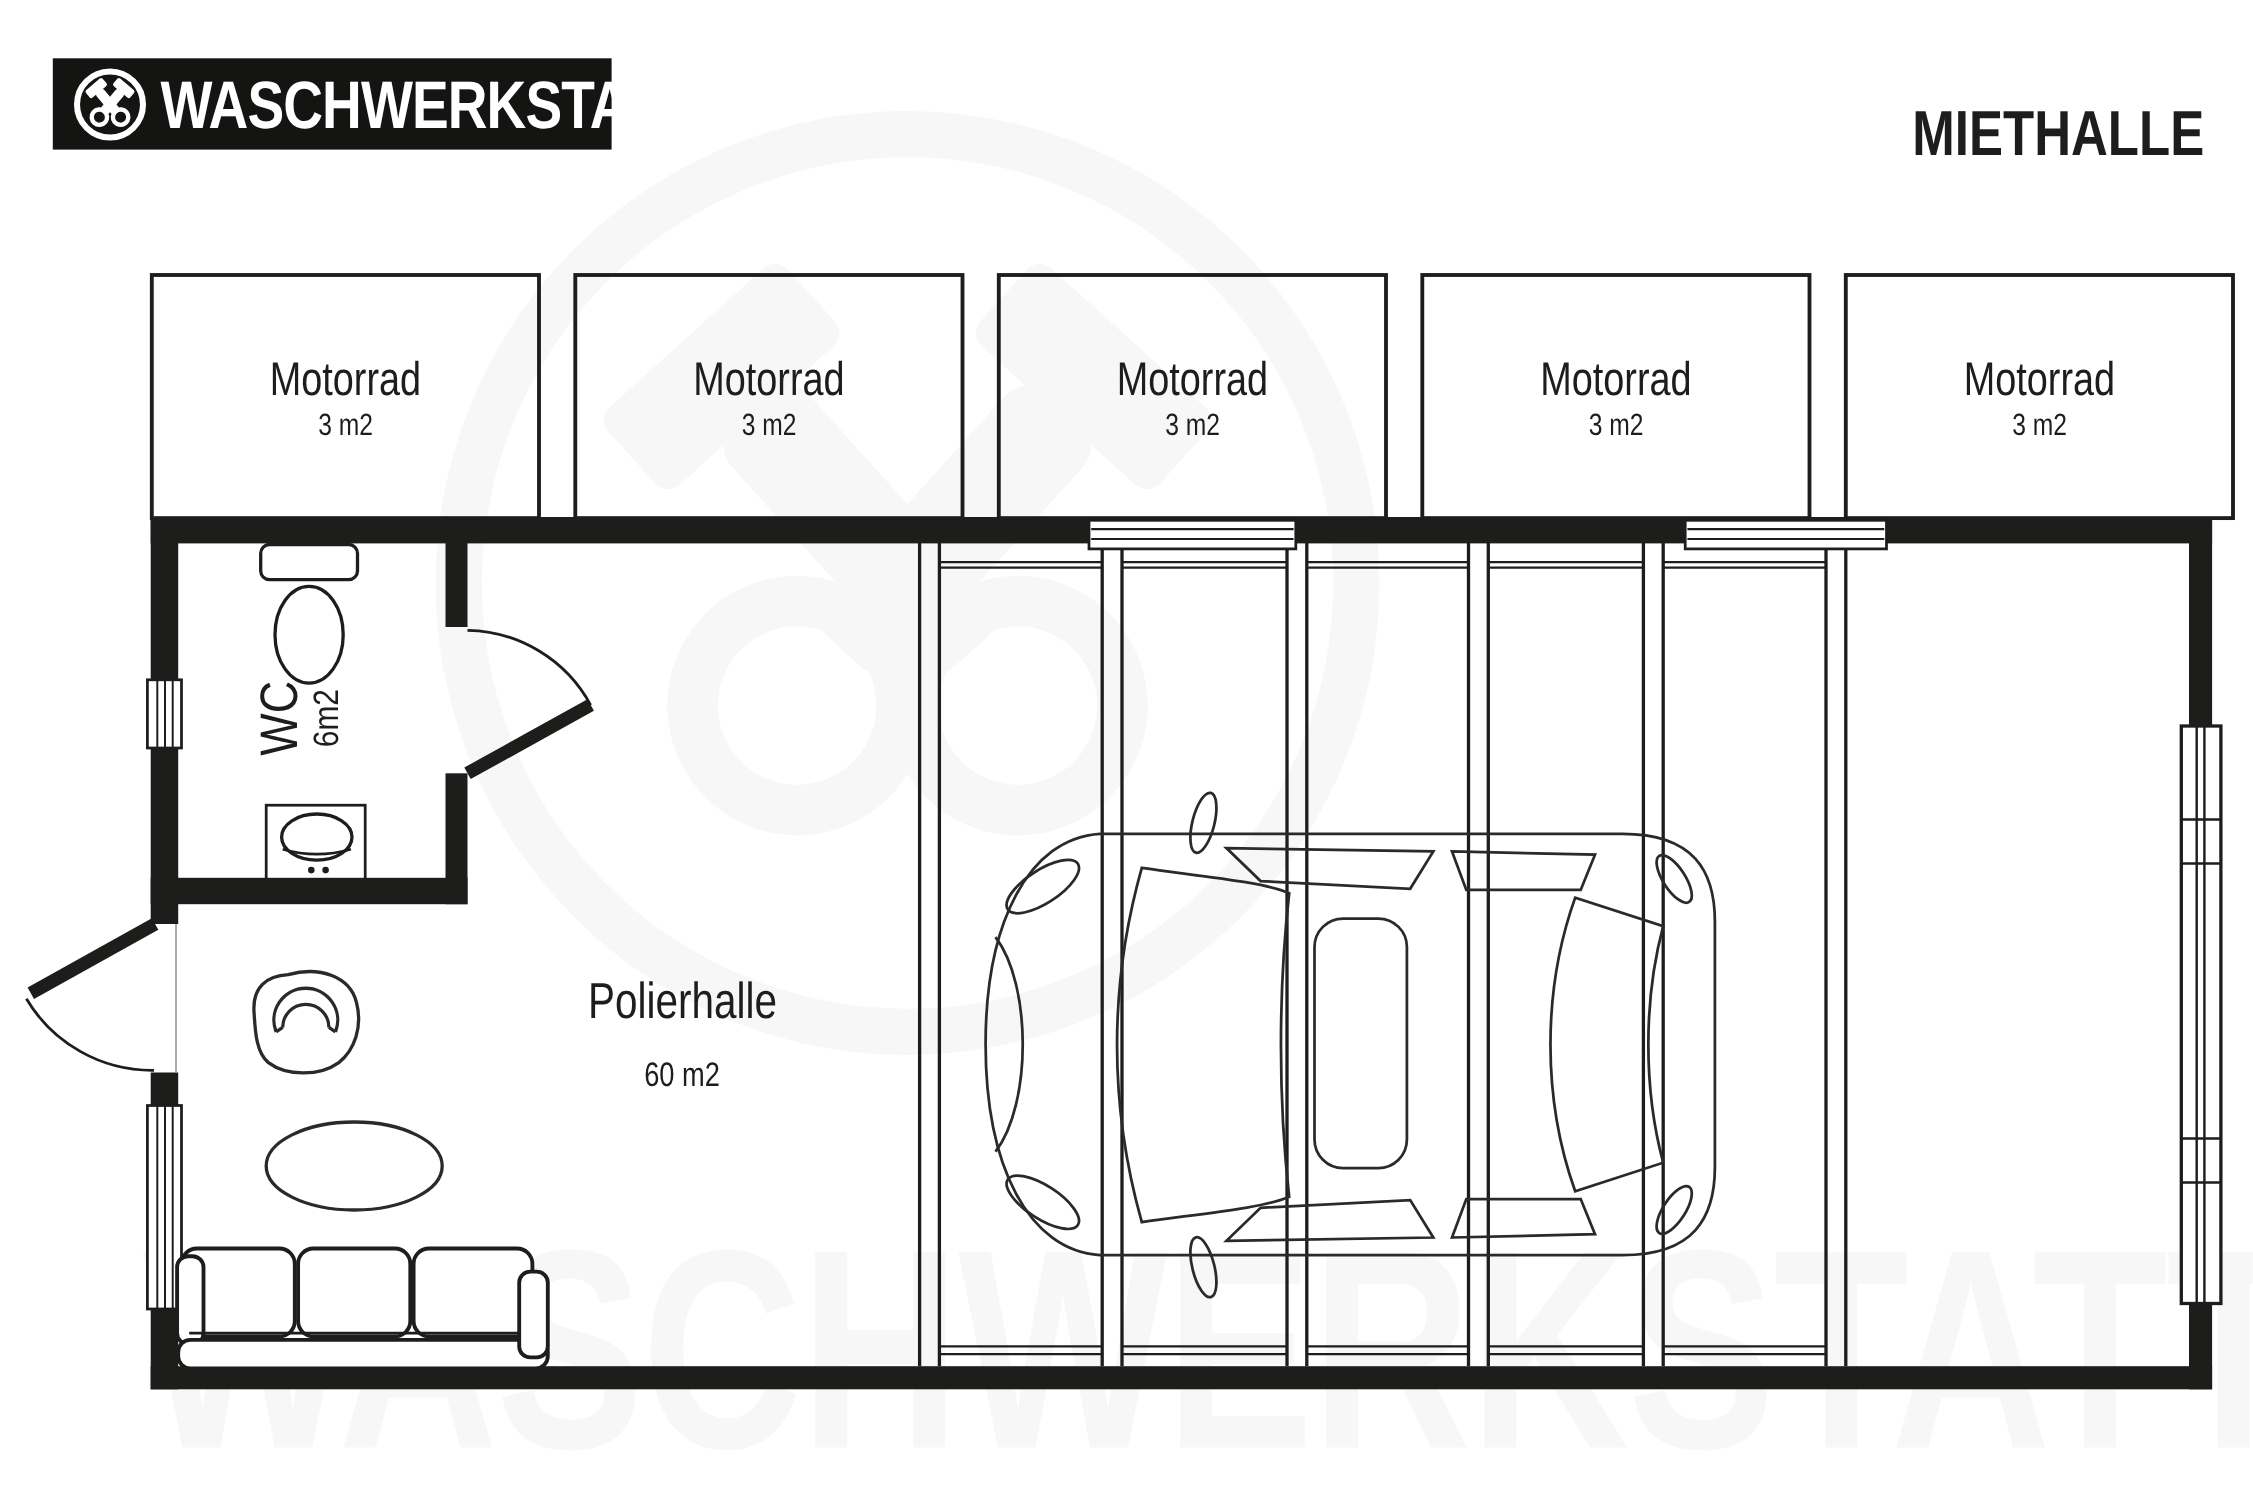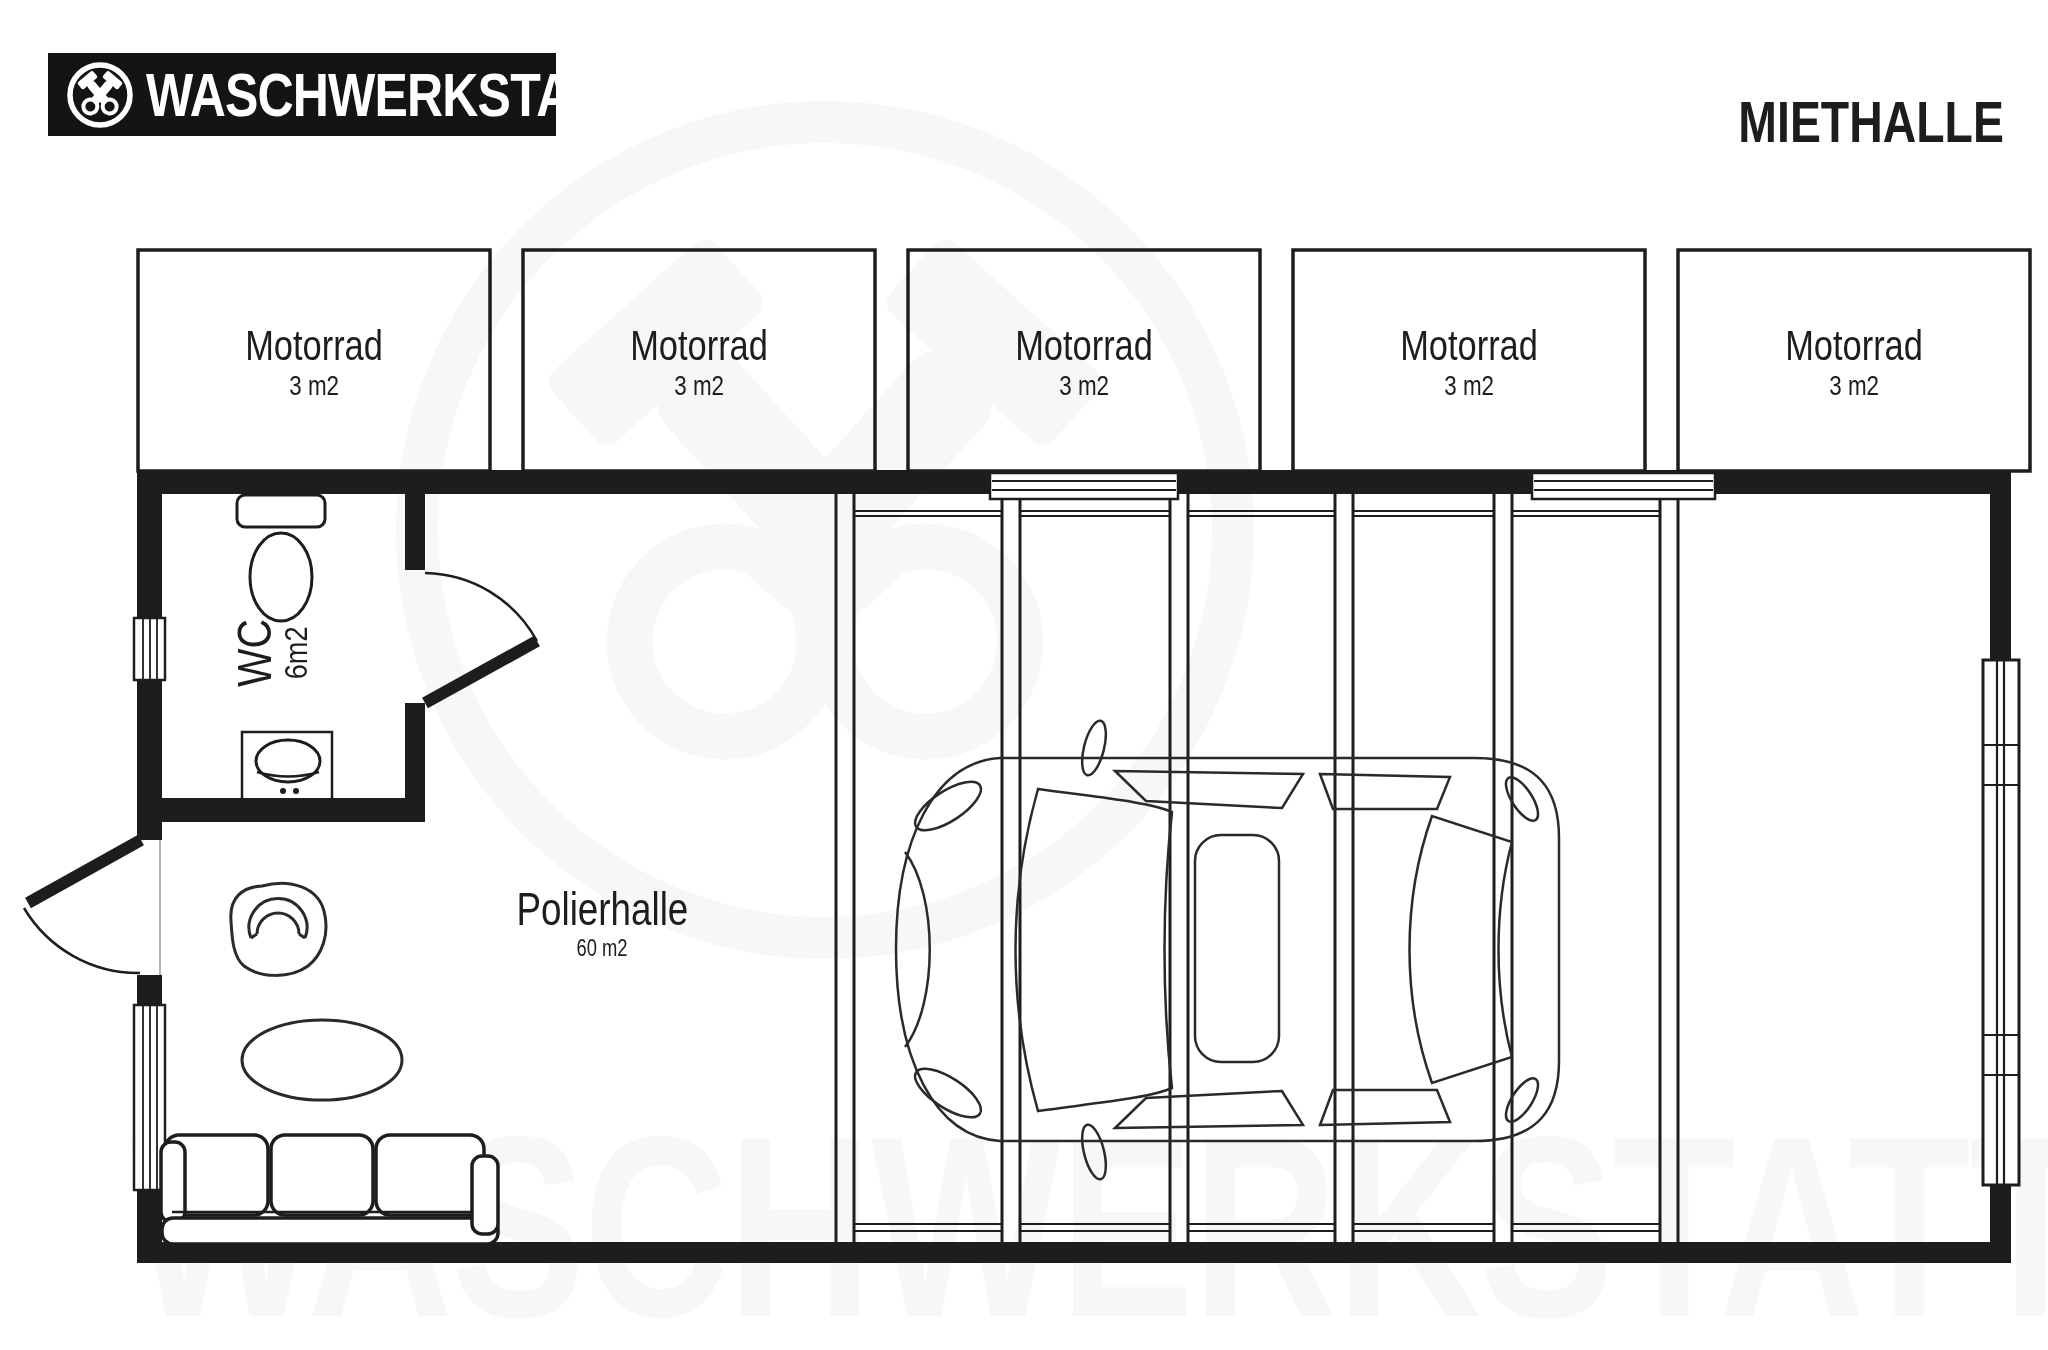--- a/index.html
+++ b/index.html
@@ -17,23 +17,23 @@
   #plan{left:0;top:0;z-index:2;}
 
   
   .unit-label{z-index:3;width:340px;margin-left:-170px;text-align:center;top:322px;line-height:1.1;}
   .unit-name{font-size:43px;font-weight:400;}
   .unit-area{font-size:28px;font-weight:400;margin-top:2px;}
   #wc-label{z-index:3;left:272px;top:663px;width:200px;margin-left:-100px;margin-top:-52px;
             text-align:center;transform:rotate(-90deg);line-height:1.05;}
   #wc-name{font-size:48px;font-weight:400;}
   #wc-area{font-size:32px;font-weight:400;}
-  #hall-label{z-index:3;left:602px;top:884px;width:420px;margin-left:-210px;text-align:center;line-height:1.12;}
+  #hall-label{z-index:3;left:620px;top:884px;width:420px;margin-left:-210px;text-align:center;line-height:1.12;}
   #hall-name{font-size:46px;font-weight:400;}
-  #hall-area{font-size:23px;font-weight:400;}
+  #hall-area{font-size:31px;font-weight:400;margin-top:24px;}
 
   
   #logo-banner{left:48px;top:53px;width:508px;height:83px;background:#141412;z-index:4;
                display:flex;align-items:center;}
   #logo-icon{margin-left:16px;flex:0 0 auto;}
   #brand{color:#ffffff;font-size:61px;font-weight:700;margin-left:10px;letter-spacing:-1px;
          transform:scaleX(0.82);transform-origin:left center;white-space:nowrap;}
   #page-title{right:44px;top:88px;font-size:58px;font-weight:700;z-index:4;
               transform:scaleX(0.8);transform-origin:right center;white-space:nowrap;}
 </style>

